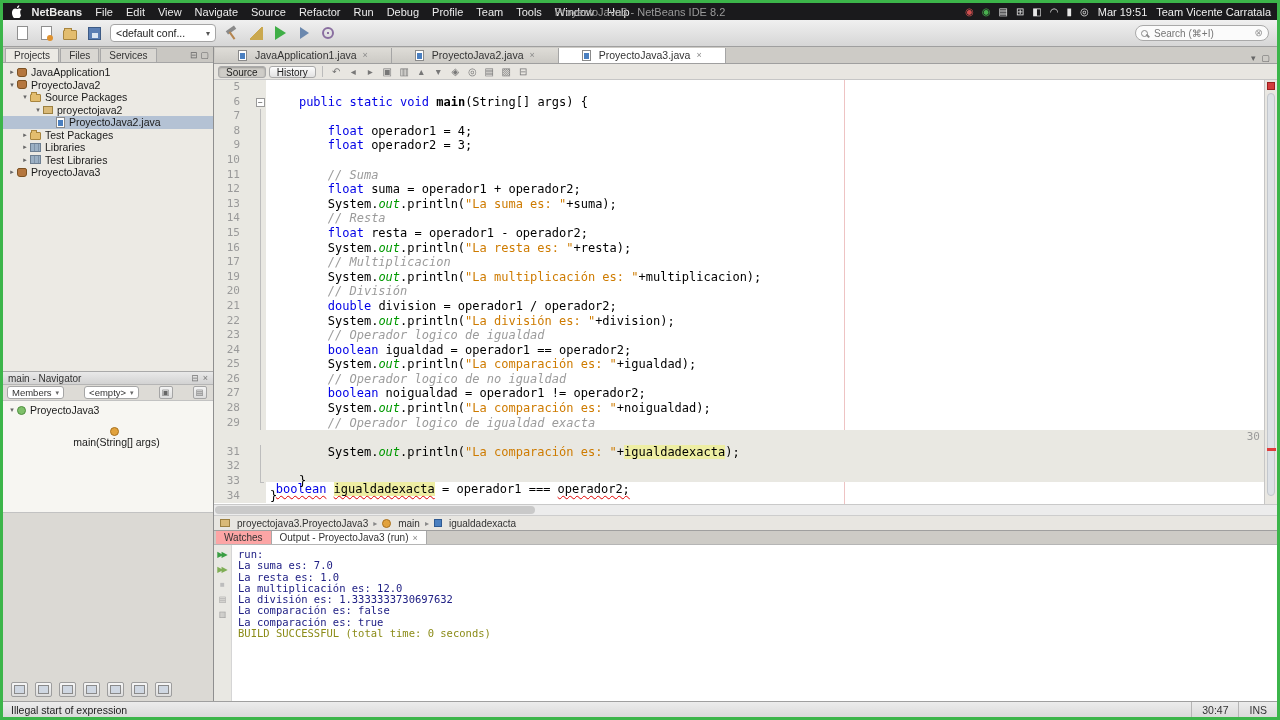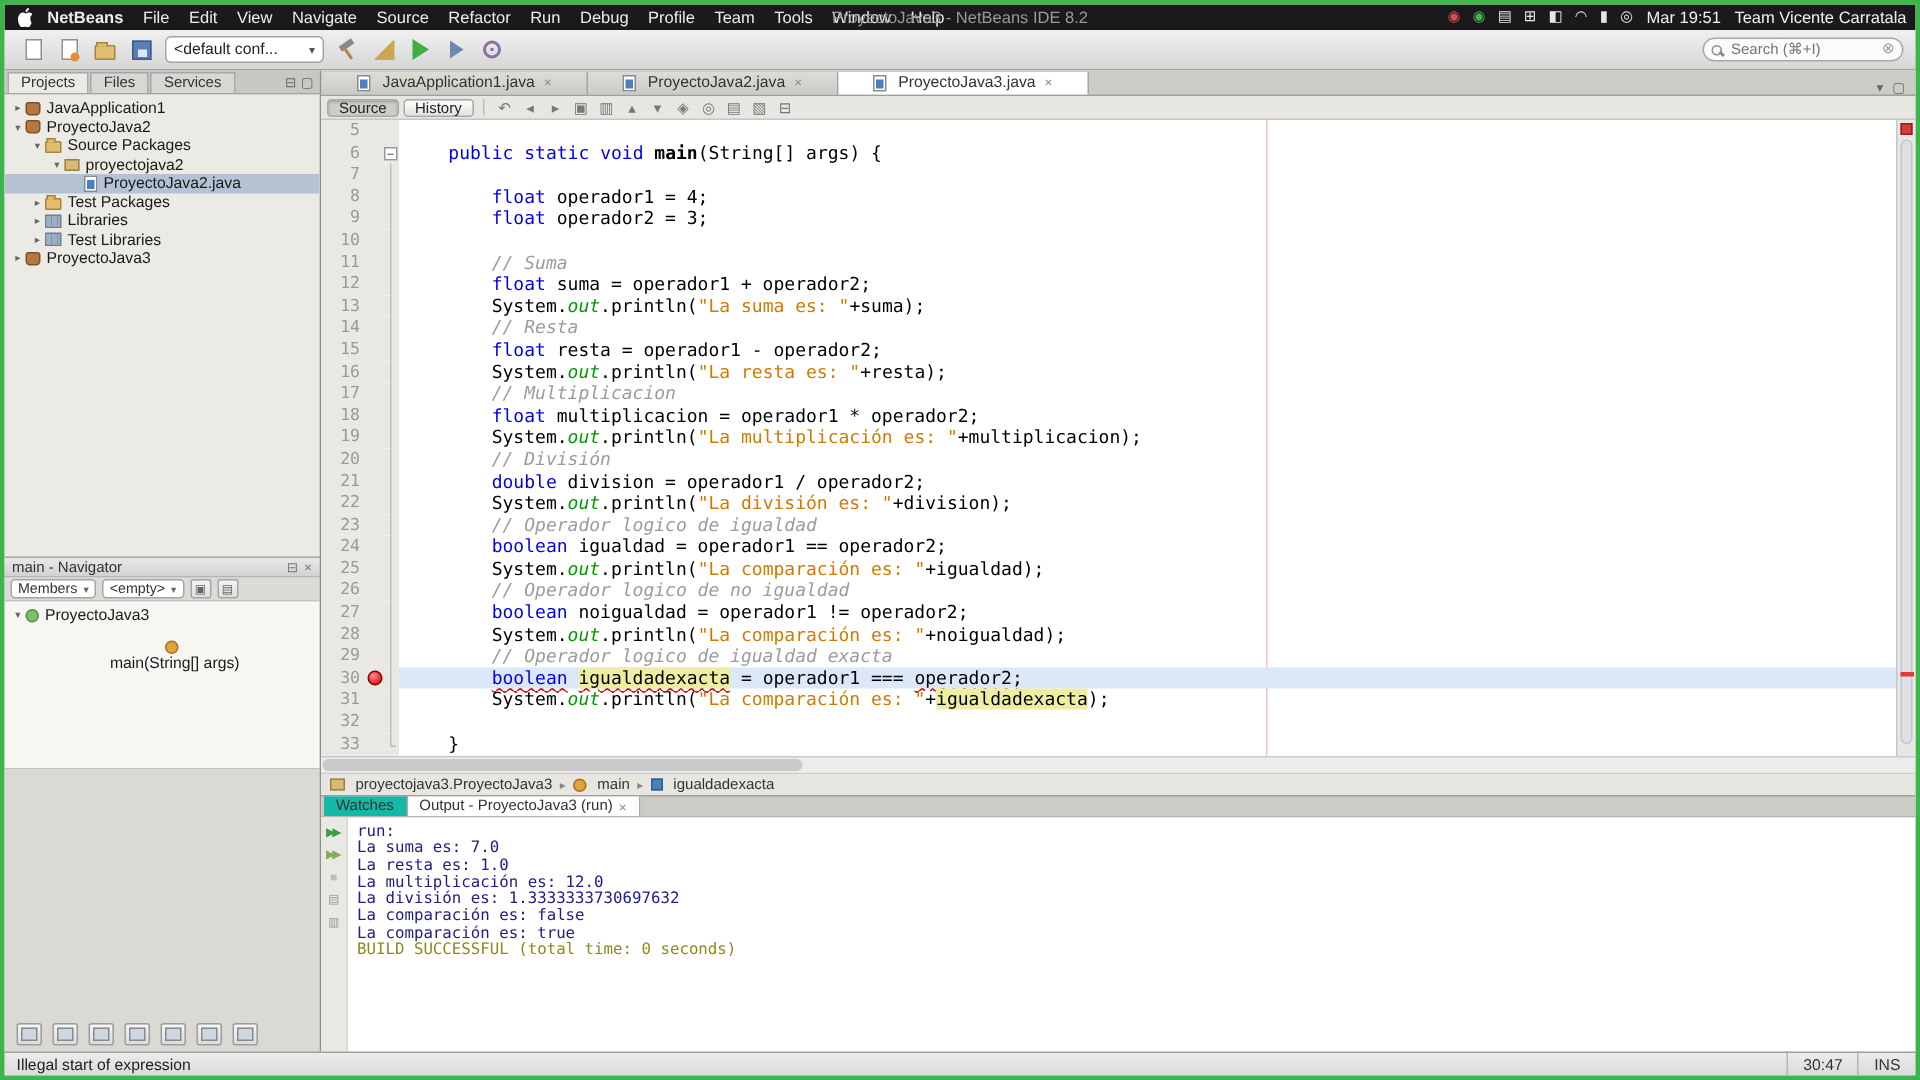--- a/index.html
+++ b/index.html
@@ -69,21 +69,21 @@
   .ic-package{width:10px;height:8px;background:#d9b977;border:1px solid #9c8040;}
   .ic-java{width:9px;height:11px;background:#fff;border:1px solid #8a8a8a;position:relative;}
   .ic-java::after{content:'';position:absolute;left:1px;top:2px;width:5px;height:6px;background:#4a7fc0;}
   .ic-libs{width:11px;height:9px;background:repeating-linear-gradient(90deg,#9bb0c4 0 3px,#7f93a8 3px 4px);border:1px solid #6d7f92;}
   .ic-class{width:9px;height:9px;border-radius:50%;background:#7ec06a;border:1px solid #4f8f3f;}
   .ic-method{width:9px;height:9px;border-radius:50%;background:#e2a23c;border:1px solid #a8711f;}
   .ic-field{width:8px;height:8px;background:#4a7fc0;border:1px solid #2f5a92;}
   .navheader{flex:0 0 14px;background:linear-gradient(#e9e9e9,#d2d2d2);border-top:1px solid #a9a9a9;border-bottom:1px solid #b5b5b5;
              font-size:10px;color:#333;display:flex;align-items:center;padding:0 5px;}
   .nh-btns{margin-left:auto;display:flex;gap:4px;color:#777;font-size:9px;}
-  .navctrl{flex:0 0 16px;background:#dddbd6;display:flex;align-items:center;gap:4px;padding:0 4px;border-bottom:1px solid #c2c2c2;}
+  .navctrl{flex:0 0 16px;background:#dddbd6;display:flex;align-items:center;gap:20px;padding:0 4px;border-bottom:1px solid #c2c2c2;}
   .mini-select{height:13px;background:#fff;border:1px solid #a5a5a5;border-radius:3px;font-size:9.5px;
                display:flex;align-items:center;padding:0 4px;color:#333;gap:4px;}
   .mini-select .car{font-size:7px;color:#666;}
   .nv-btn{width:14px;height:13px;border:1px solid #a5a5a5;border-radius:2px;background:linear-gradient(#f4f4f4,#ddd);
           display:flex;align-items:center;justify-content:center;font-size:8px;color:#666;}
   .navtree{flex:0 0 112px;background:#f7f6f2;padding-top:3px;border-bottom:1px solid #c2c2c2;overflow:hidden;}
   .leftfill{flex:1;background:#dbd9d4;}
   .minirow{flex:0 0 24px;display:flex;align-items:center;gap:7px;padding:0 8px;background:#dbd9d4;}
   .minibtn{width:17px;height:15px;background:linear-gradient(#f6f6f6,#dcdcdc);border:1px solid #9d9d9d;border-radius:2px;
            display:flex;align-items:center;justify-content:center;}
@@ -101,21 +101,21 @@
   .srcbtn{font-size:10px;padding:0 7px;height:12px;line-height:12px;border:1px solid #a9a9a9;border-radius:3px;
           background:linear-gradient(#fdfdfd,#e2e2e2);color:#222;}
   .srcbtn.pressed{background:#cfcdc8;box-shadow:inset 0 1px 2px rgba(0,0,0,.25);}
   .ebar .sep{width:1px;height:11px;background:#bbb;margin:0 3px;}
   .eico{width:15px;text-align:center;color:#777;font-size:10px;}
 
   .ebody{flex:0 0 424px;display:flex;min-height:0;}
   .codewrap{flex:1;position:relative;overflow:hidden;font-family:"DejaVu Sans Mono",monospace;background:#fff;}
   .marginline{position:absolute;left:630px;top:0;bottom:0;width:1px;background:#eec3c3;}
   .cline{display:flex;height:14.6px;line-height:14.6px;position:relative;}
-  .cline.cur{background:#dce8f7;}
+  .cline.cur{background:#dce8f7;flex-direction:column;}
   .ln{flex:0 0 30px;background:#e9e8e2;color:#9a9a9a;text-align:right;padding-right:4px;font-size:11px;}
   .glyphcol{flex:0 0 12px;background:#e9e8e2;position:relative;}
   .errball{position:absolute;left:1px;top:2px;width:10px;height:10px;border-radius:50%;
            background:radial-gradient(circle at 35% 30%,#ff8a8a,#d40000);border:1px solid #8a0000;}
   .foldcol{flex:0 0 10px;background:#e9e8e2;position:relative;}
   .fguide::before,.fend::before{content:'';position:absolute;left:4px;top:0;bottom:0;width:1px;background:#bdbdbd;}
   .fend::before{bottom:6px;}
   .fend::after{content:'';position:absolute;left:4px;top:8px;width:4px;height:1px;background:#bdbdbd;}
   .fbox{position:absolute;left:0;top:3px;width:9px;height:9px;border:1px solid #999;background:#fff;
         font-size:8px;line-height:7px;text-align:center;color:#555;}
@@ -135,21 +135,21 @@
   .hscroll{flex:0 0 11px;background:#ececec;border-top:1px solid #c9c9c9;position:relative;}
   .hthumb{position:absolute;left:1px;top:1px;height:8px;width:320px;background:#c9c9c9;border-radius:4px;}
 
   .crumbbar{flex:0 0 15px;background:#e8e6e1;border-top:1px solid #cdcdcd;display:flex;align-items:center;
             font-size:10px;color:#333;padding:0 6px;gap:5px;}
   .crumb{display:flex;align-items:center;gap:3px;}
   .csep{color:#888;font-size:8px;}
 
   .btabs{flex:0 0 15px;background:#cdcbc6;display:flex;align-items:flex-end;border-top:1px solid #9f9f9f;
          border-bottom:1px solid #b5b5b5;padding-left:2px;}
-  .btab{font-size:10px;padding:1px 8px;background:#14b8a6;border-right:1px solid #a8a8a8;color:#333;
+  .btab{font-size:10px;padding:1px 8px;background:#fca5a5;border-right:1px solid #a8a8a8;color:#333;
         display:flex;gap:4px;align-items:center;white-space:nowrap;}
   .btab.active{background:#fff;}
   .btab .x{color:#8a8a8a;font-size:9px;}
   .output{flex:1;display:flex;background:#fff;min-height:0;}
   .ogutter{flex:0 0 18px;background:#e9e8e3;border-right:1px solid #d5d5d5;display:flex;flex-direction:column;
            align-items:center;padding-top:5px;gap:6px;}
   .obtn{font-size:8px;line-height:9px;letter-spacing:-2px;padding-right:2px;}
   .olines{flex:1;padding:4px 6px;font-family:"DejaVu Sans Mono",monospace;font-size:10.5px;line-height:11.3px;}
   .oline.out{color:#202085;}
   .oline.success{color:#8b8b17;}
@@ -469,26 +469,20 @@
                 <span class="foldcol fguide"></span>
                 <span class="ltext"><span class="tk p">        </span><span class="tk p">System.</span><span class="tk f">out</span><span class="tk p">.println(</span><span class="tk s">"La resta es: "</span><span class="tk p">+resta);</span></span>
               </div>
               <div class="cline">
                 <span class="ln">17</span>
                 <span class="glyphcol"></span>
                 <span class="foldcol fguide"></span>
                 <span class="ltext"><span class="tk p">        </span><span class="tk c">// Multiplicacion</span></span>
               </div>
               <div class="cline">
-                <span class="ln">18</span>
-                <span class="glyphcol"></span>
-                <span class="foldcol fguide"></span>
-                <span class="ltext"><span class="tk p">        </span><span class="tk k">float</span><span class="tk p"> multiplicacion = operador1 * operador2;</span></span>
-              </div>
-              <div class="cline">
                 <span class="ln">19</span>
                 <span class="glyphcol"></span>
                 <span class="foldcol fguide"></span>
                 <span class="ltext"><span class="tk p">        </span><span class="tk p">System.</span><span class="tk f">out</span><span class="tk p">.println(</span><span class="tk s">"La multiplicación es: "</span><span class="tk p">+multiplicacion);</span></span>
               </div>
               <div class="cline">
                 <span class="ln">20</span>
                 <span class="glyphcol"></span>
                 <span class="foldcol fguide"></span>
                 <span class="ltext"><span class="tk p">        </span><span class="tk c">// División</span></span>

